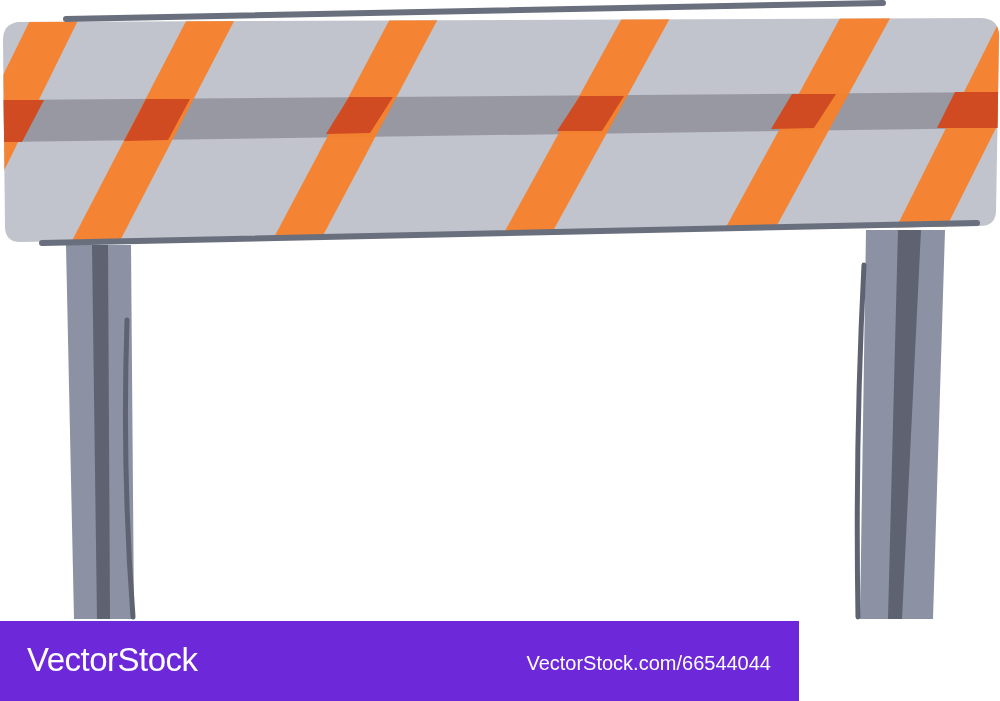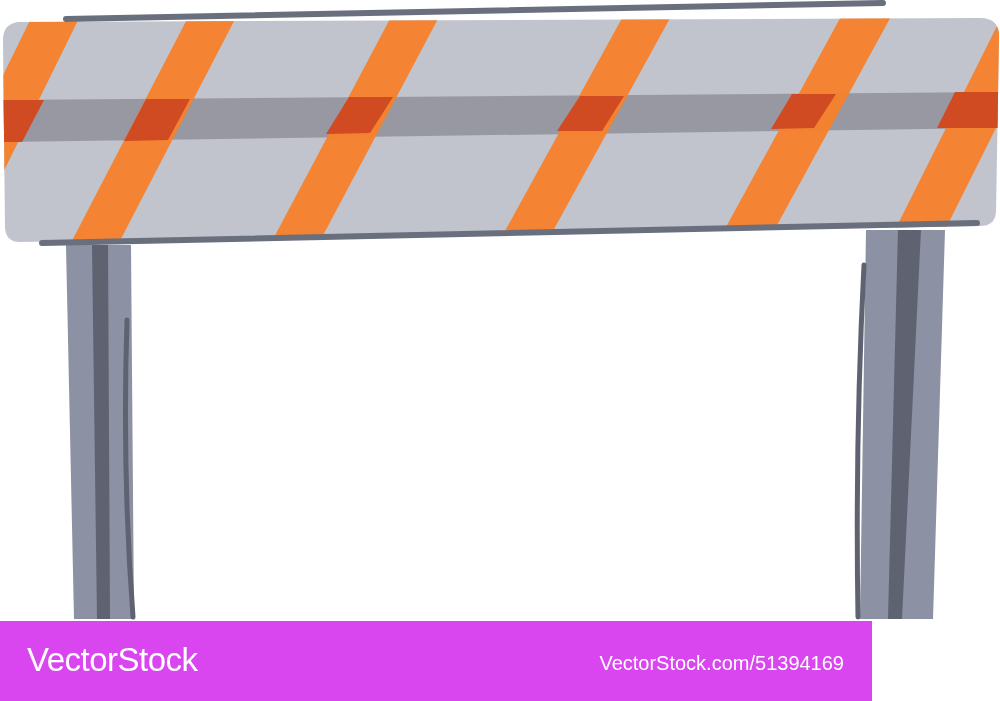--- a/index.html
+++ b/index.html
@@ -1,18 +1,18 @@
 <!DOCTYPE html>
 <html><head>
   <meta charset="utf-8">
   <style>
     html, body { margin: 0; padding: 0; background: #ffffff; }
     body { width: 1000px; height: 701px; position: relative; overflow: hidden; font-family: "Liberation Sans", sans-serif; }
     .art { position: absolute; left: 0; top: 0; width: 1000px; height: 621px; }
-    .footer { position: absolute; left: 0; top: 621px; width: 872px; height: 80px; background: #d946ef; }
+    .footer { position: absolute; left: 0; top: 621px; width: 799px; height: 80px; background: #6d28d9; }
     .brand { position: absolute; left: 27px; top: 20px; color: #ffffff; font-size: 33px; letter-spacing: -0.5px; font-family: "Liberation Sans", sans-serif; }
     .imgid { position: absolute; right: 28px; top: 31px; color: #ffffff; font-size: 20px; font-family: "Liberation Sans", sans-serif; }
   </style>
 </head>
 <body>
 
 <div class="art">
   <svg width="1000" height="621" viewBox="0 0 1000 621" xmlns="http://www.w3.org/2000/svg">
     <defs>
       <clipPath id="panelClip">
@@ -55,14 +55,14 @@
       </g>
     </g>
 
     <line x1="66" y1="19" x2="883" y2="3" stroke="#6a6f7e" stroke-width="6" stroke-linecap="round"></line>
     <line x1="42" y1="243" x2="977" y2="223" stroke="#6a6f7e" stroke-width="6" stroke-linecap="round"></line>
   </svg>
 </div>
 
 <div class="footer">
   <span class="brand">VectorStock</span>
-  <span class="imgid">VectorStock.com/51394169</span>
+  <span class="imgid">VectorStock.com/66544044</span>
 </div>
 
 </body></html>

